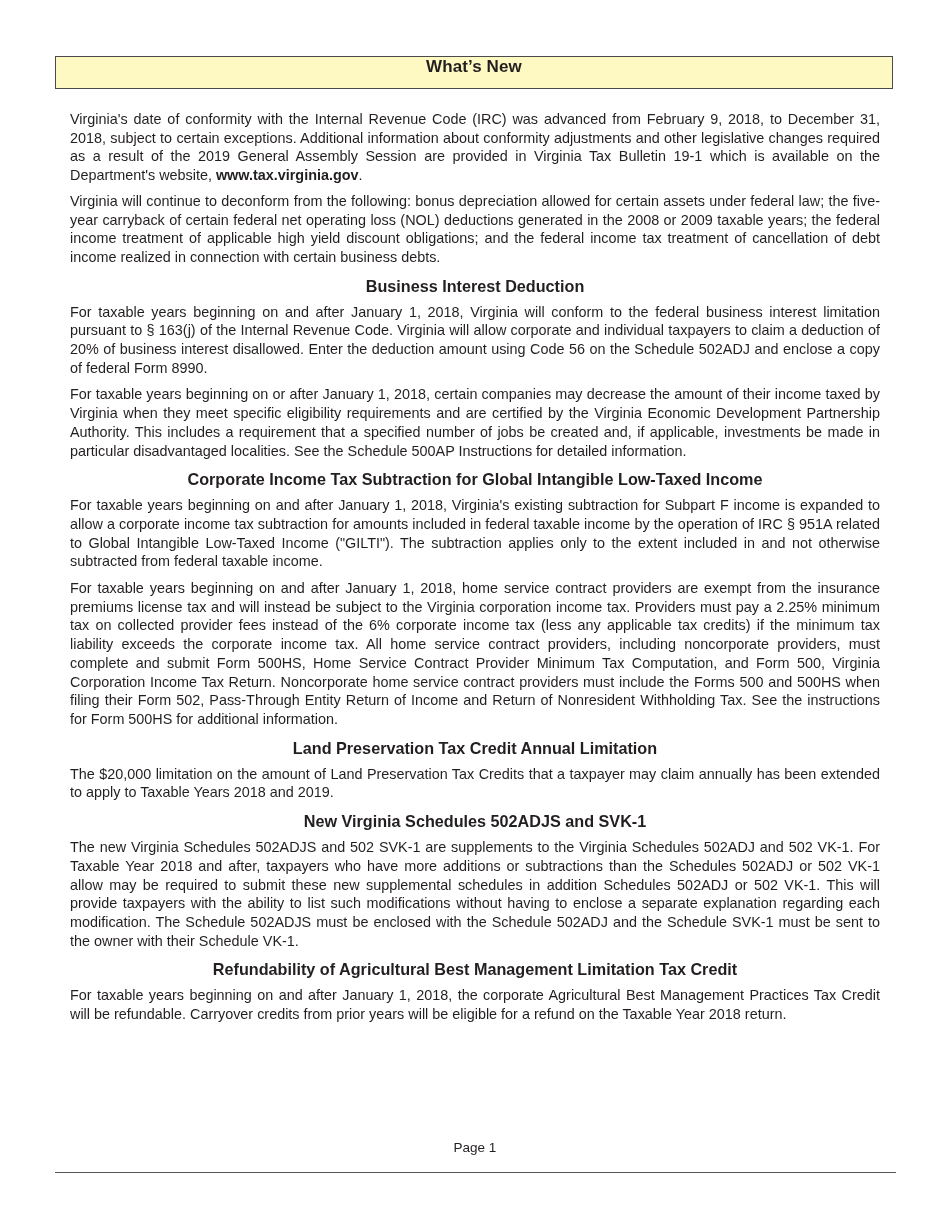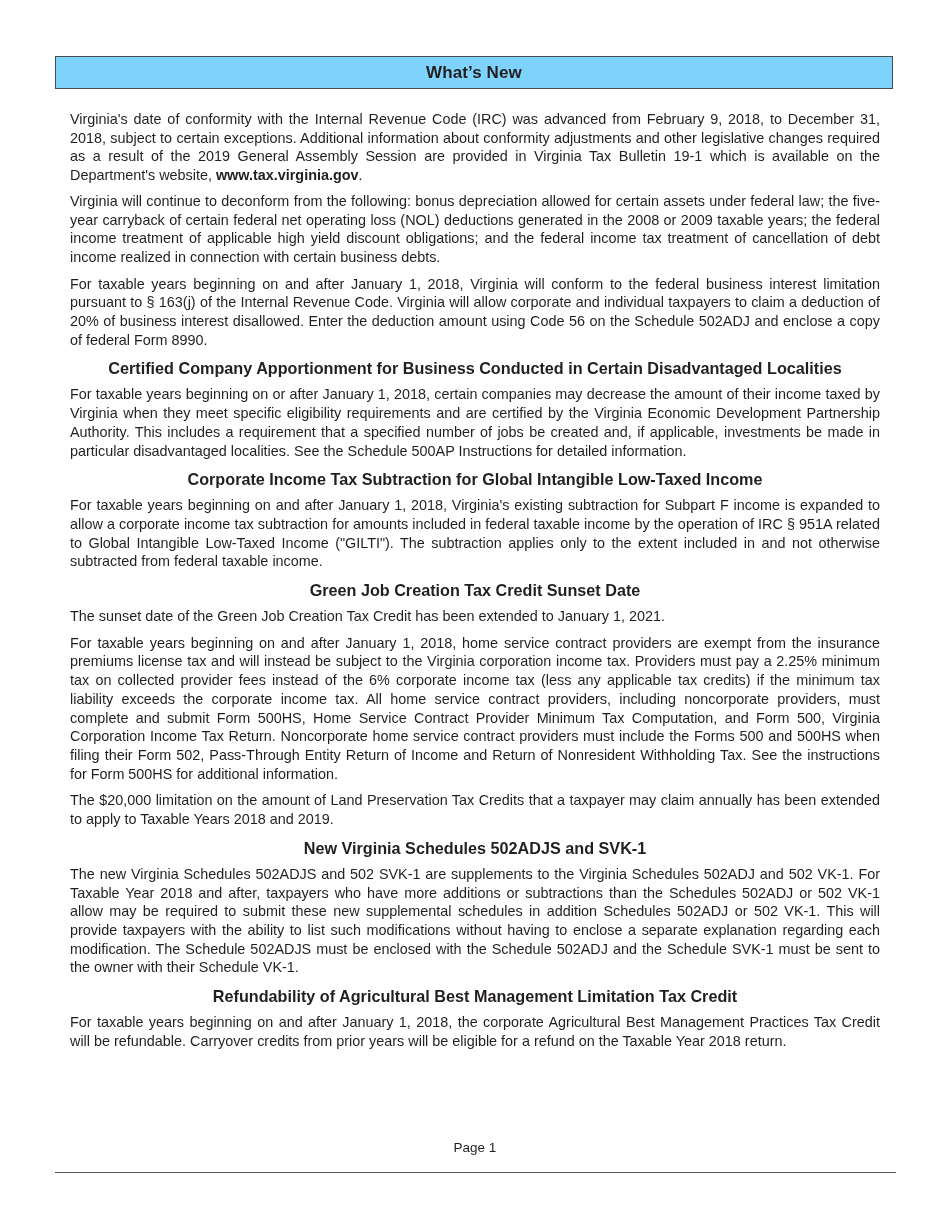--- a/index.html
+++ b/index.html
@@ -1,20 +1,20 @@
 <!DOCTYPE html>
 <html><head>
 <meta charset="utf-8">
 <style>
   html, body { margin: 0; padding: 0; background: #ffffff; }
   body { width: 950px; height: 1230px; position: relative; overflow: hidden;
          font-family: "Liberation Sans", sans-serif; color: #231f20; }
   .banner { position: absolute; left: 55px; top: 56px; width: 836px; height: 31px;
-            background: #7dd3fc; border: 1px solid #4a4a4a;
-            display: flex; align-items: center; justify-content: center; }
+            background: #fef9c3; border: 1px solid #4a4a4a;
+            display: flex; align-items: flex-start; justify-content: center; }
   .banner span { font-weight: bold; font-size: 17px; letter-spacing: 0.1px; }
   .content { position: absolute; left: 70px; top: 110px; width: 810px; }
   h2 { font-size: 16.2px; font-weight: bold; text-align: center; margin: 0 0 6px 0;
        line-height: 22px; }
   p { font-size: 14.4px; line-height: 18.7px; text-align: justify; margin: 0 0 7px 0; }
   p.last-in-sec { margin-bottom: 8px; }
   .footer-rule { position: absolute; left: 55px; top: 1172px; width: 841px; height: 0;
                  border-top: 1px solid #555; }
   .page-num { position: absolute; left: 0; width: 950px; top: 1140px; text-align: center;
               font-size: 13.5px; }
@@ -28,43 +28,40 @@
 </div>
 
 <div class="content">
 
   <section>
     <p><span>Virginia's date of conformity with the Internal Revenue Code (IRC) was advanced from February 9, 2018, to December 31, 2018, subject to certain exceptions. Additional information about conformity adjustments and other legislative changes required as a result of the 2019 General Assembly Session are provided in Virginia Tax Bulletin 19-1 which is available on the Department's website, </span><b class="link">www.tax.virginia.gov</b><span>.</span></p>
     <p class="last-in-sec">Virginia will continue to deconform from the following: bonus depreciation allowed for certain assets under federal law; the five-year carryback of certain federal net operating loss (NOL) deductions generated in the 2008 or 2009 taxable years; the federal income treatment of applicable high yield discount obligations; and the federal income tax treatment of cancellation of debt income realized in connection with certain business debts.</p>
   </section>
 
   <section>
+    <h2>Business Interest Deduction</h2>
     <p class="last-in-sec">For taxable years beginning on and after January 1, 2018, Virginia will conform to the federal business interest limitation pursuant to § 163(j) of the Internal Revenue Code. Virginia will allow corporate and individual taxpayers to claim a deduction of 20% of business interest disallowed. Enter the deduction amount using Code 56 on the Schedule 502ADJ and enclose a copy of federal Form 8990.</p>
   </section>
 
   <section>
-    <h2>Certified Company Apportionment for Business Conducted in Certain Disadvantaged Localities</h2>
     <p class="last-in-sec">For taxable years beginning on or after January 1, 2018, certain companies may decrease the amount of their income taxed by Virginia when they meet specific eligibility requirements and are certified by the Virginia Economic Development Partnership Authority. This includes a requirement that a specified number of jobs be created and, if applicable, investments be made in particular disadvantaged localities. See the Schedule 500AP Instructions for detailed information.</p>
   </section>
 
   <section>
     <h2>Corporate Income Tax Subtraction for Global Intangible Low-Taxed Income</h2>
     <p class="last-in-sec">For taxable years beginning on and after January 1, 2018, Virginia's existing subtraction for Subpart F income is expanded to allow a corporate income tax subtraction for amounts included in federal taxable income by the operation of IRC § 951A related to Global Intangible Low-Taxed Income ("GILTI"). The subtraction applies only to the extent included in and not otherwise subtracted from federal taxable income.</p>
   </section>
 
-  <section>
-    <h2>Green Job Creation Tax Credit Sunset Date</h2>
-    <p class="last-in-sec">The sunset date of the Green Job Creation Tax Credit has been extended to January 1, 2021.</p>
-  </section>
 
   <section>
     <p class="last-in-sec">For taxable years beginning on and after January 1, 2018, home service contract providers are exempt from the insurance premiums license tax and will instead be subject to the Virginia corporation income tax. Providers must pay a 2.25% minimum tax on collected provider fees instead of the 6% corporate income tax (less any applicable tax credits) if the minimum tax liability exceeds the corporate income tax. All home service contract providers, including noncorporate providers, must complete and submit Form 500HS, Home Service Contract Provider Minimum Tax Computation, and Form 500, Virginia Corporation Income Tax Return. Noncorporate home service contract providers must include the Forms 500 and 500HS when filing their Form 502, Pass-Through Entity Return of Income and Return of Nonresident Withholding Tax. See the instructions for Form 500HS for additional information.</p>
   </section>
 
   <section>
+    <h2>Land Preservation Tax Credit Annual Limitation</h2>
     <p class="last-in-sec">The $20,000 limitation on the amount of Land Preservation Tax Credits that a taxpayer may claim annually has been extended to apply to Taxable Years 2018 and 2019.</p>
   </section>
 
   <section>
     <h2>New Virginia Schedules 502ADJS and SVK-1</h2>
     <p class="last-in-sec">The new Virginia Schedules 502ADJS and 502 SVK-1 are supplements to the Virginia Schedules 502ADJ and 502 VK-1. For Taxable Year 2018 and after, taxpayers who have more additions or subtractions than the Schedules 502ADJ or 502 VK-1 allow may be required to submit these new supplemental schedules in addition Schedules 502ADJ or 502 VK-1. This will provide taxpayers with the ability to list such modifications without having to enclose a separate explanation regarding each modification. The Schedule 502ADJS must be enclosed with the Schedule 502ADJ and the Schedule SVK-1 must be sent to the owner with their Schedule VK-1.</p>
   </section>
 
   <section>
     <h2>Refundability of Agricultural Best Management Limitation Tax Credit</h2>

